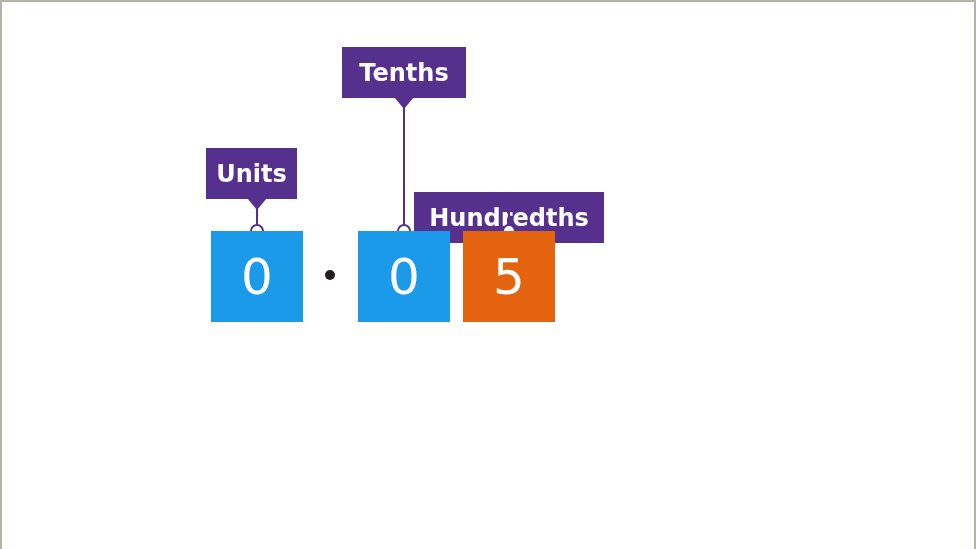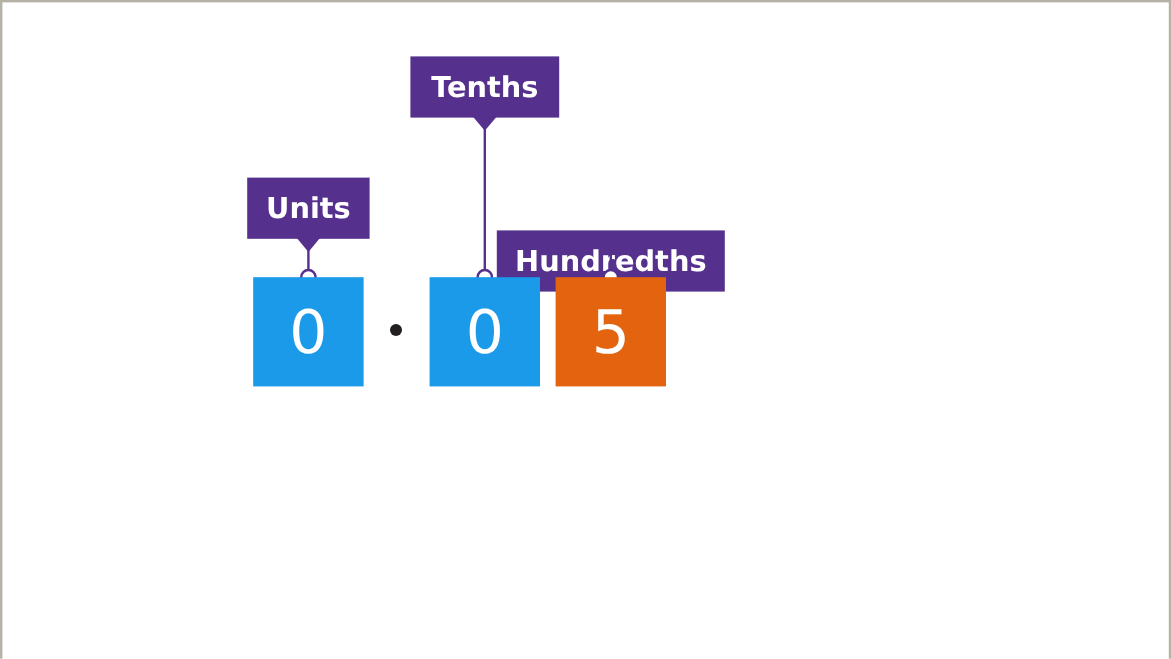--- a/index.html
+++ b/index.html
@@ -17,21 +17,21 @@
 
 <div class="frame"></div>
 
 <div class="label" style="left:342px; top:47px; width:124px; height:51px;">
   <span>Tenths</span>
 </div>
 <div class="pointer" style="left:394px; top:97px;"></div>
 <div class="stem" style="left:403px; top:107px; height:118px;"></div>
 <div class="dot" style="left:397px; top:224px;"></div>
 
-<div class="label" style="left:206px; top:148px; width:102px; height:51px;">
+<div class="label" style="left:206px; top:148px; width:91px; height:51px;">
   <span>Units</span>
 </div>
 <div class="pointer" style="left:247px; top:198px;"></div>
 <div class="stem" style="left:256px; top:208px; height:17px;"></div>
 <div class="dot" style="left:250px; top:224px;"></div>
 
 <div class="label" style="left:414px; top:148px; width:190px; height:51px;margin-top:44px;">
   <span>Hundredths</span>
 </div>
 <div class="pointer" style="left:499px; top:198px;"></div>

